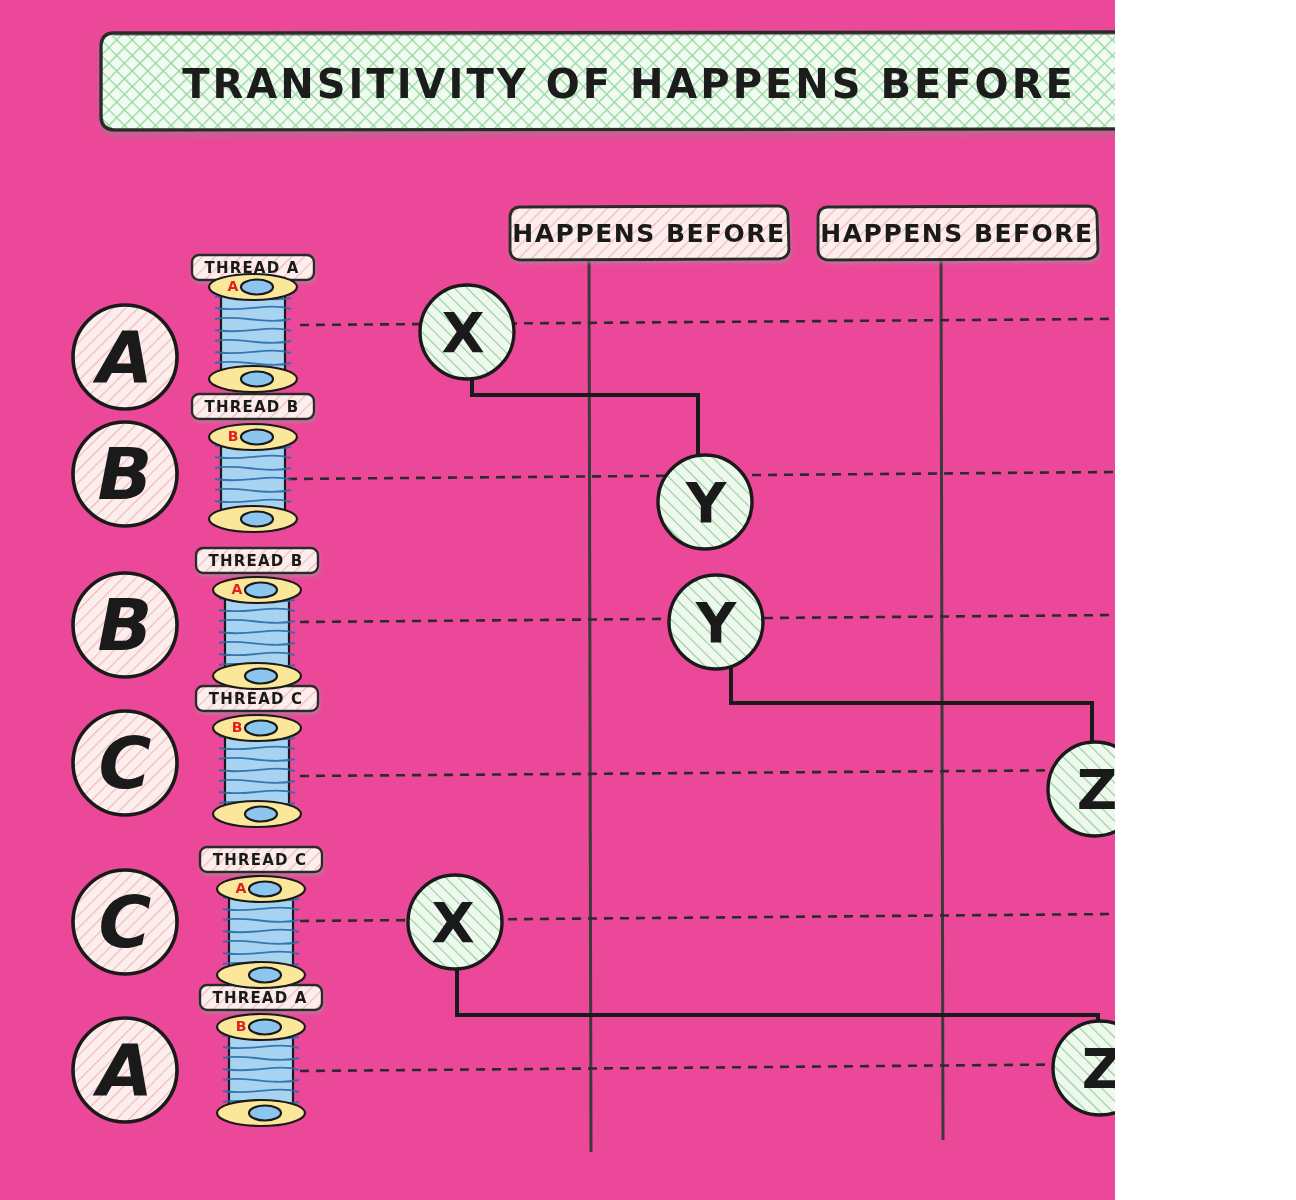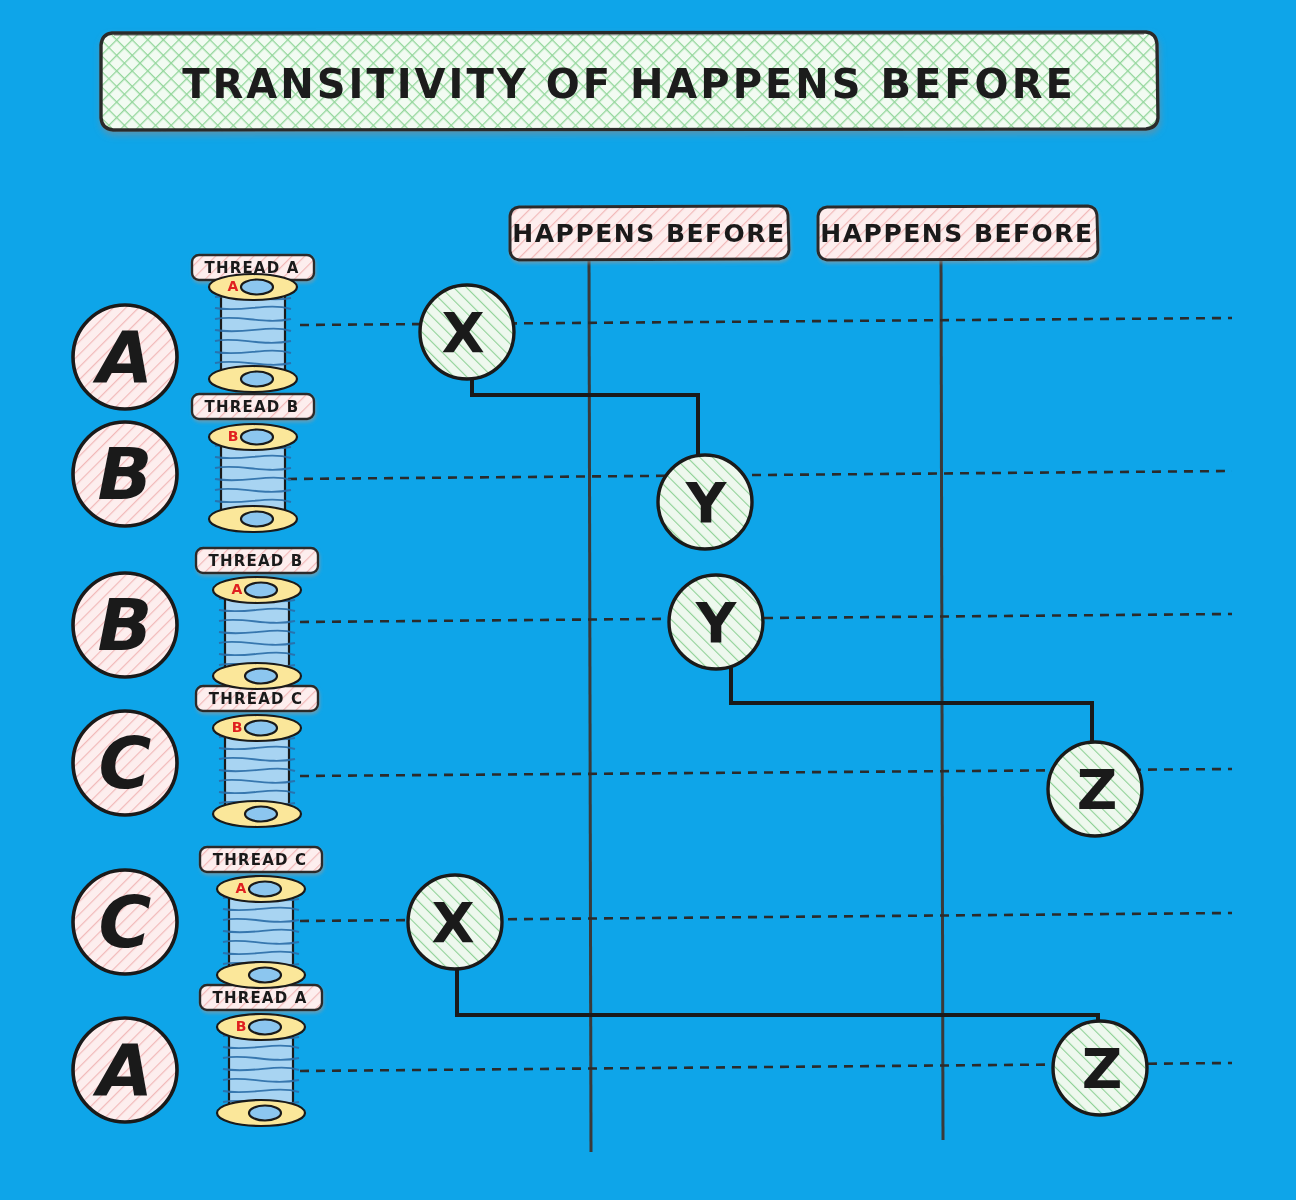--- a/index.html
+++ b/index.html
@@ -6,23 +6,23 @@
   html, body {
     margin: 0;
     padding: 0;
     background: #ffffff;
   }
   body {
     font-family: "DejaVu Sans", sans-serif;
   }
   #stage {
     position: relative;
-    width: 1296px;
+    width: 1115px;
     height: 1200px;
-    background: #0ea5e9;
+    background: #ec4899;
     overflow: hidden;
     text-decoration: underline;
   }
   #stage svg.layer {
     position: absolute;
     left: 0;
     top: 0;
     width: 1296px;
     height: 1200px;
   }

